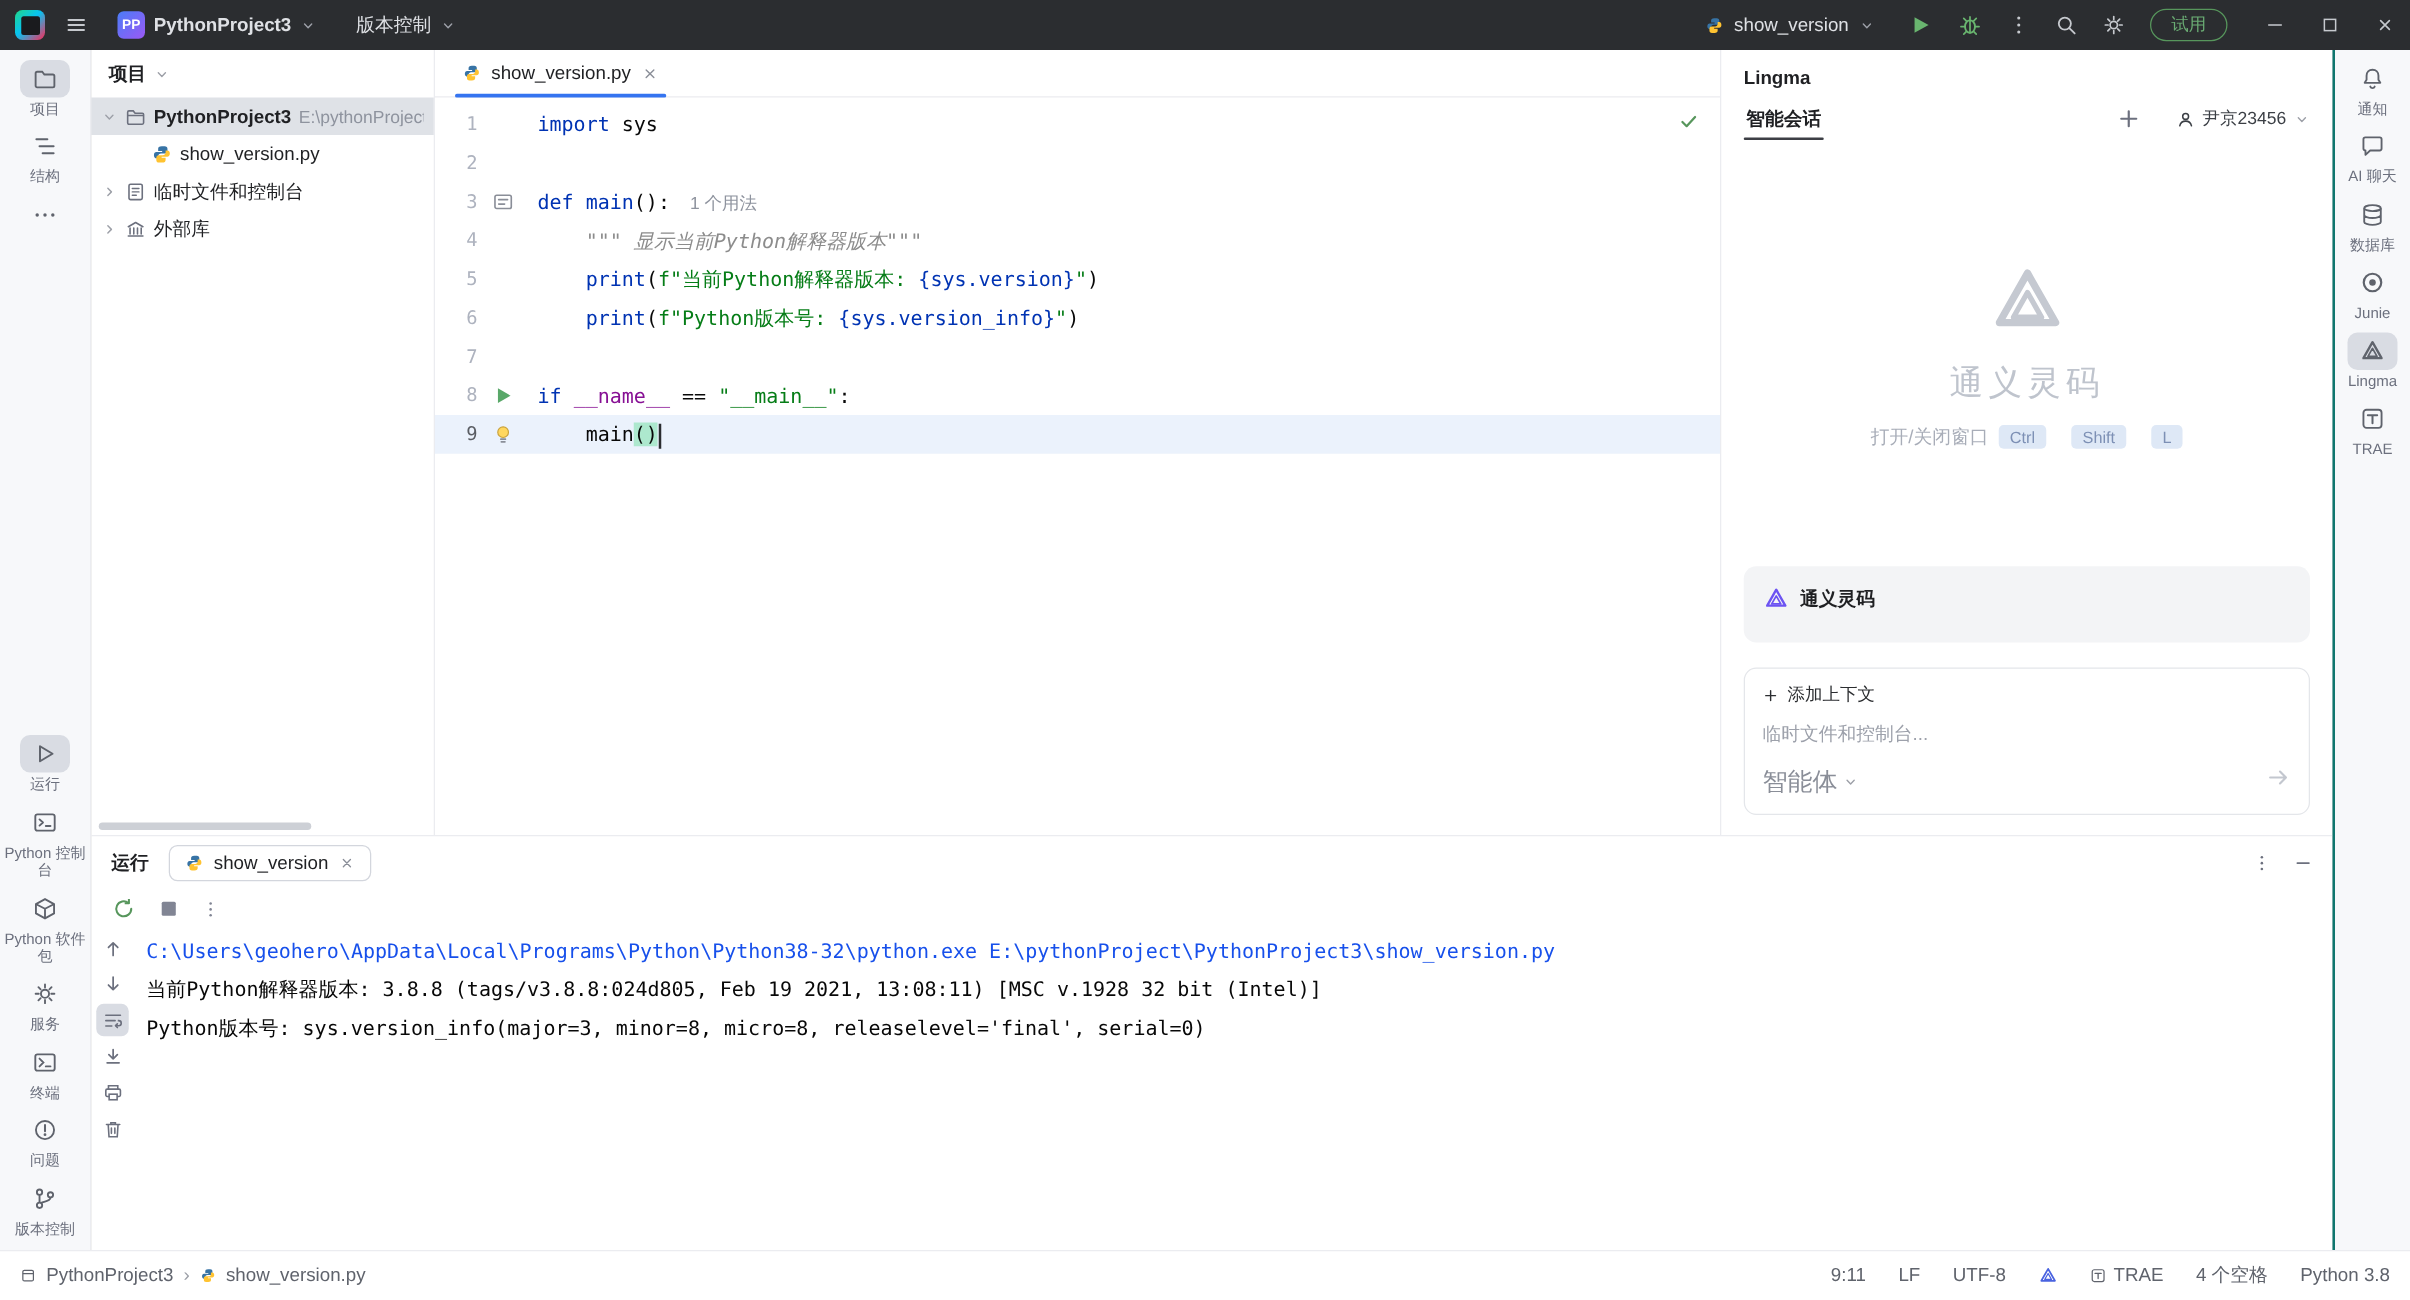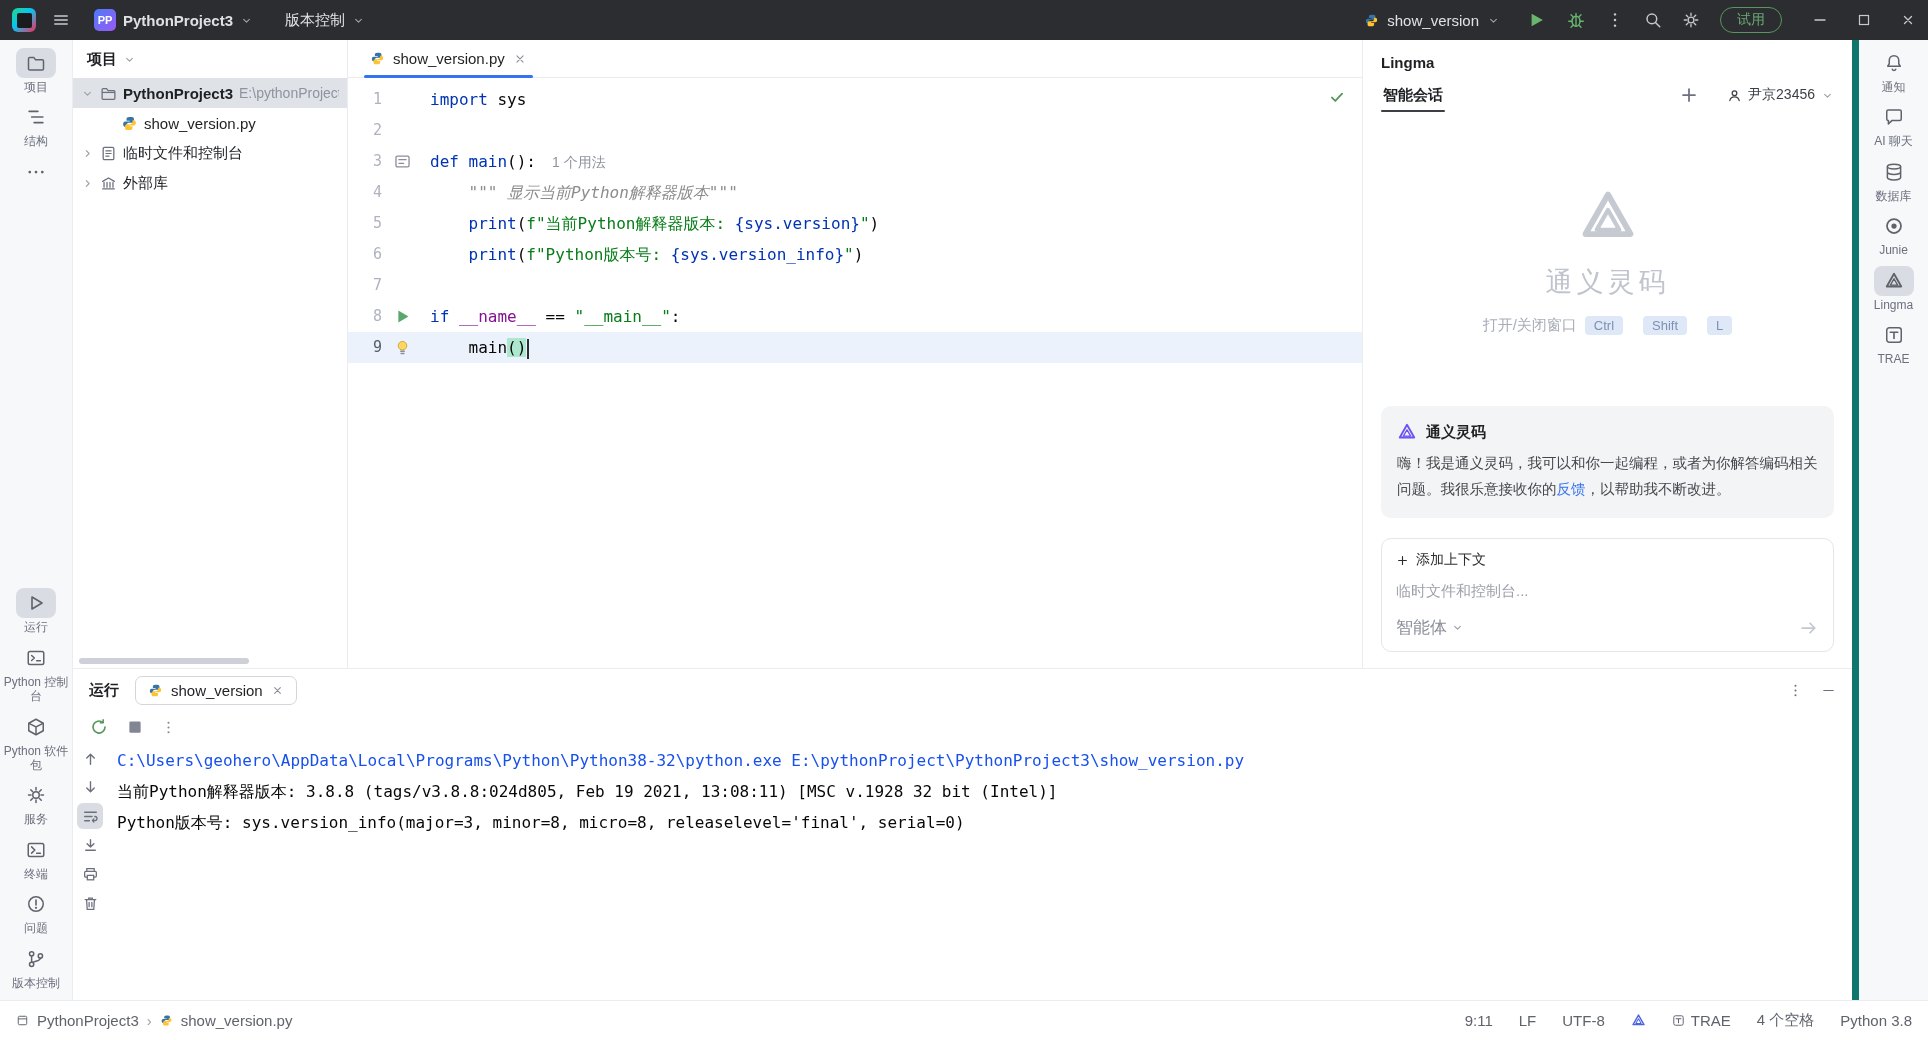--- a/index.html
+++ b/index.html
@@ -25,21 +25,21 @@
   .runcfg{display:flex;align-items:center;gap:8px;color:#dfe1e5;padding:4px 6px}
   .tb-green{color:#69b56f}
   .trial{border:1px solid #57965c;color:#6aab73;padding:3px 16px;border-radius:15px;font-size:14px}
   .win-controls{display:flex;align-items:center;gap:28px;margin-left:10px;color:#c6c9ce}
   .win-controls .icon{width:16px;height:16px}
 
   
   .body{flex:1;display:flex;min-height:0}
   .strip{width:73px;background:#f7f8fa;display:flex;flex-direction:column;align-items:center;padding-top:8px;flex:none}
   .strip.left{border-right:1px solid #ebecf0}
-  .strip.right{width:76px;border-left:7px solid #0f766e}
+  .strip.right{width:62px;border-left:2px solid #0f766e}
   .strip-group{display:flex;flex-direction:column;align-items:center;gap:8px;width:100%}
   .strip-group.bottom{margin-top:auto;margin-bottom:10px}
   .tool-btn{display:flex;flex-direction:column;align-items:center;gap:2px;width:100%;cursor:pointer;color:#5f636c}
   .tool-chip{width:40px;height:30px;border-radius:8px;display:flex;align-items:center;justify-content:center}
   .tool-btn.selected .tool-chip{background:#d9dce3}
   .tool-label{font-size:12px;color:#6c707e;text-align:center;line-height:1.2;max-width:66px}
 
   .center{flex:1;display:flex;flex-direction:column;min-width:0}
   .top-row{height:628px;display:flex;min-height:0;flex:none}
 
@@ -97,21 +97,21 @@
   .hero-shortcut{display:flex;gap:8px;color:#a8adb8;font-size:15px}
   .key-chip{background:#dee8f6;color:#7d90b5;border-radius:4px;padding:2px 9px;font-size:13px}
   .lingma-card{margin:0 18px 20px;background:#f3f4f6;border-radius:10px;padding:16px}
   .card-head{display:flex;align-items:center;gap:9px;font-weight:700;font-size:15px;margin-bottom:9px}
   .card-logo{width:20px;height:20px;color:#6C53F2}
   .card-text{font-size:14.5px;color:#46484e;line-height:1.75}
   .card-link{color:#3574F0;cursor:pointer}
   .lingma-input{margin:0 18px 16px;border:1px solid #e4e6ea;border-radius:10px;padding:12px 14px}
   .add-ctx{display:flex;align-items:center;gap:7px;font-size:14px;color:#2b2d30;cursor:pointer}
   .input-ph{font-size:15px;color:#9da1ab;margin:13px 0 15px;cursor:text}
-  .input-bottom{display:flex;align-items:center;font-size:17px;color:#8a8e98}
+  .input-bottom{display:flex;font-size:20px;color:#8a8e98}
   .agent{display:flex;align-items:center;gap:4px;cursor:pointer}
   .send-btn{margin-left:auto;width:20px;height:20px;color:#c3c7cf;cursor:pointer}
 
   
   .run-panel{flex:1;border-top:1px solid #ebecf0;display:flex;flex-direction:column;min-height:0;background:#fff}
   .run-tabbar{height:42px;display:flex;align-items:center;gap:16px;padding:0 16px;flex:none}
   .run-title{font-size:15px;font-weight:600}
   .rtab{display:flex;align-items:center;gap:8px;border:1px solid #d3d6dd;border-radius:7px;padding:5px 12px;font-size:15px;background:#fff;cursor:pointer}
   .rtab .close{width:13px;height:13px;color:#8a8e98}
   .run-tab-actions{margin-left:auto;display:flex;align-items:center;gap:18px;color:#6c707e}
@@ -573,23 +573,20 @@
           <div class="lingma-card">
             <div class="card-head">
               <span class="icon card-logo">
                   <svg viewBox="0 0 16 16">
                     <path d="M8 2.2L13.8 12.4H2.2z" fill="none" stroke="currentColor" stroke-width="1.5" stroke-linejoin="round"></path>
                     <path d="M8 6.2l2.9 5.1H5.1z" fill="none" stroke="currentColor" stroke-width="1.1" stroke-linejoin="round"></path>
                   </svg>
                 </span>
               <span>通义灵码</span>
             </div>
-            <div class="card-text">
-              <span>嗨！我是通义灵码，我可以和你一起编程，或者为你解答编码相关问题。我很乐意接收你的</span><span class="card-link">反馈</span><span>，以帮助我不断改进。</span>
-            </div>
           </div>
           <div class="lingma-input">
             <div class="add-ctx">
               <span class="icon xs">
                   <svg viewBox="0 0 16 16">
                     <path d="M8 3.2v9.6M3.2 8h9.6" stroke="currentColor" stroke-width="1.4" stroke-linecap="round"></path>
                   </svg>
                 </span>
               <span>添加上下文</span>
             </div>

